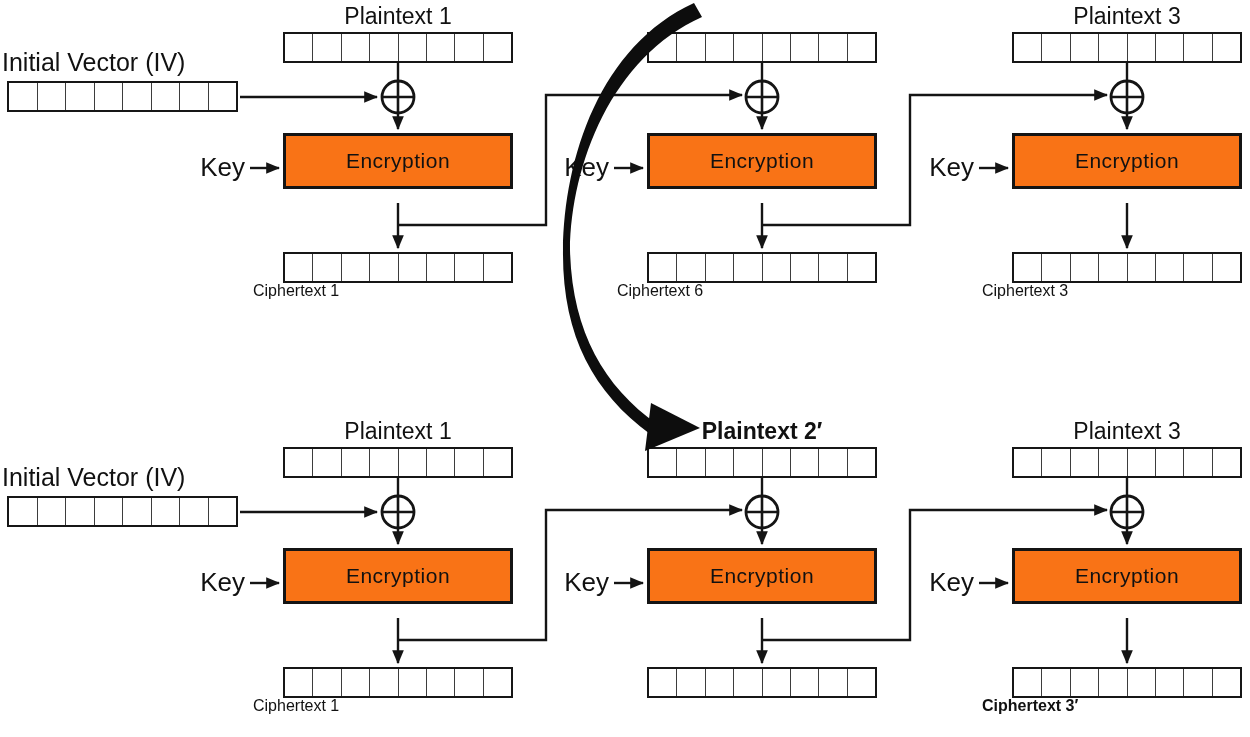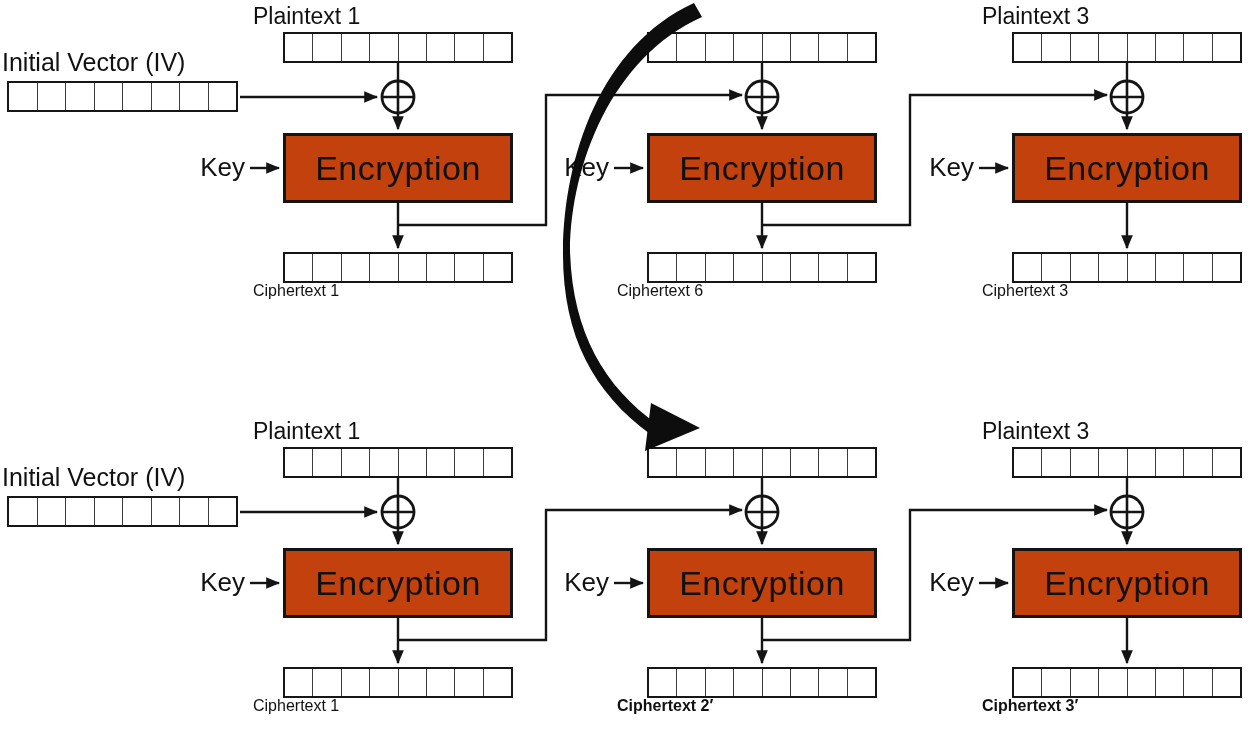--- a/index.html
+++ b/index.html
@@ -4,36 +4,36 @@
 <style>
   html,body{margin:0;padding:0;background:#fff;}
   #stage{
     position:relative;width:1250px;height:737px;background:#fff;overflow:hidden;
     font-family:"Liberation Sans","DejaVu Sans",sans-serif;color:#111;
   }
   svg.layer{position:absolute;left:0;top:0;z-index:3;pointer-events:none;}
   .unit{position:absolute;width:230px;height:322px;z-index:2;}
   .blk-label{
     position:absolute;left:-30px;width:290px;top:2px;height:28px;
-    font-size:23px;line-height:28px;text-align:left;white-space:nowrap;
+    font-size:23px;line-height:28px;text-align:center;white-space:nowrap;
   }
   .blk-label.bold{font-weight:700;}
   .cells{
     position:absolute;left:0;width:230px;height:31px;display:flex;
     border:2px solid #161616;box-sizing:border-box;background:#fff;
   }
   .pt-cells{top:32px;}
   .ct-cells{top:252px;}
   .cell{flex:1 1 0;border-right:1.6px solid #3d3d3d;}
   .cell:last-child{border-right:none;}
   .enc-box{
-    position:absolute;left:0;top:133px;width:230px;height:70px;
-    border:3px solid #141414;box-sizing:border-box;background:#c2410c;
+    position:absolute;left:0;top:133px;width:230px;height:56px;
+    border:3px solid #141414;box-sizing:border-box;background:#f97316;
     display:flex;align-items:center;justify-content:center;
-    font-size:34px;letter-spacing:0.5px;
+    font-size:21px;letter-spacing:0.5px;
   }
   .key-label{
     position:absolute;left:-84px;top:152px;width:46px;height:30px;
     font-size:26px;line-height:30px;text-align:right;
   }
   .ct-label{
     position:absolute;left:-30px;width:290px;top:277px;height:28px;
     font-size:16px;line-height:28px;text-align:left;white-space:nowrap;
   }
   .ct-label.bold{font-weight:700;}
@@ -254,43 +254,43 @@
         <span class="cell"></span>
         <span class="cell"></span>
         <span class="cell"></span>
         <span class="cell"></span>
         <span class="cell"></span>
       </div>
     <div class="ct-label">Ciphertext 1</div>
   </div>
 
   <div class="unit" style="left:647px;top:415px">
-    <div class="cells pt-cells">
-        <span class="cell"></span>
-        <span class="cell"></span>
-        <span class="cell"></span>
-        <span class="cell"></span>
-        <span class="cell"></span>
-        <span class="cell"></span>
-        <span class="cell"></span>
-        <span class="cell"></span>
-      </div>
-    <div class="key-label">Key</div>
-    <div class="enc-box">Encryption</div>
-    <div class="cells ct-cells">
-        <span class="cell"></span>
-        <span class="cell"></span>
-        <span class="cell"></span>
-        <span class="cell"></span>
-        <span class="cell"></span>
-        <span class="cell"></span>
-        <span class="cell"></span>
-        <span class="cell"></span>
-      </div>
-    <div class="ct-label bold">Ciphertext 2′</div>
+    <div class="blk-label bold">Plaintext 2′</div>
+    <div class="cells pt-cells">
+        <span class="cell"></span>
+        <span class="cell"></span>
+        <span class="cell"></span>
+        <span class="cell"></span>
+        <span class="cell"></span>
+        <span class="cell"></span>
+        <span class="cell"></span>
+        <span class="cell"></span>
+      </div>
+    <div class="key-label">Key</div>
+    <div class="enc-box">Encryption</div>
+    <div class="cells ct-cells">
+        <span class="cell"></span>
+        <span class="cell"></span>
+        <span class="cell"></span>
+        <span class="cell"></span>
+        <span class="cell"></span>
+        <span class="cell"></span>
+        <span class="cell"></span>
+        <span class="cell"></span>
+      </div>
   </div>
 
   <div class="unit" style="left:1012px;top:415px">
     <div class="blk-label">Plaintext 3</div>
     <div class="cells pt-cells">
         <span class="cell"></span>
         <span class="cell"></span>
         <span class="cell"></span>
         <span class="cell"></span>
         <span class="cell"></span>

